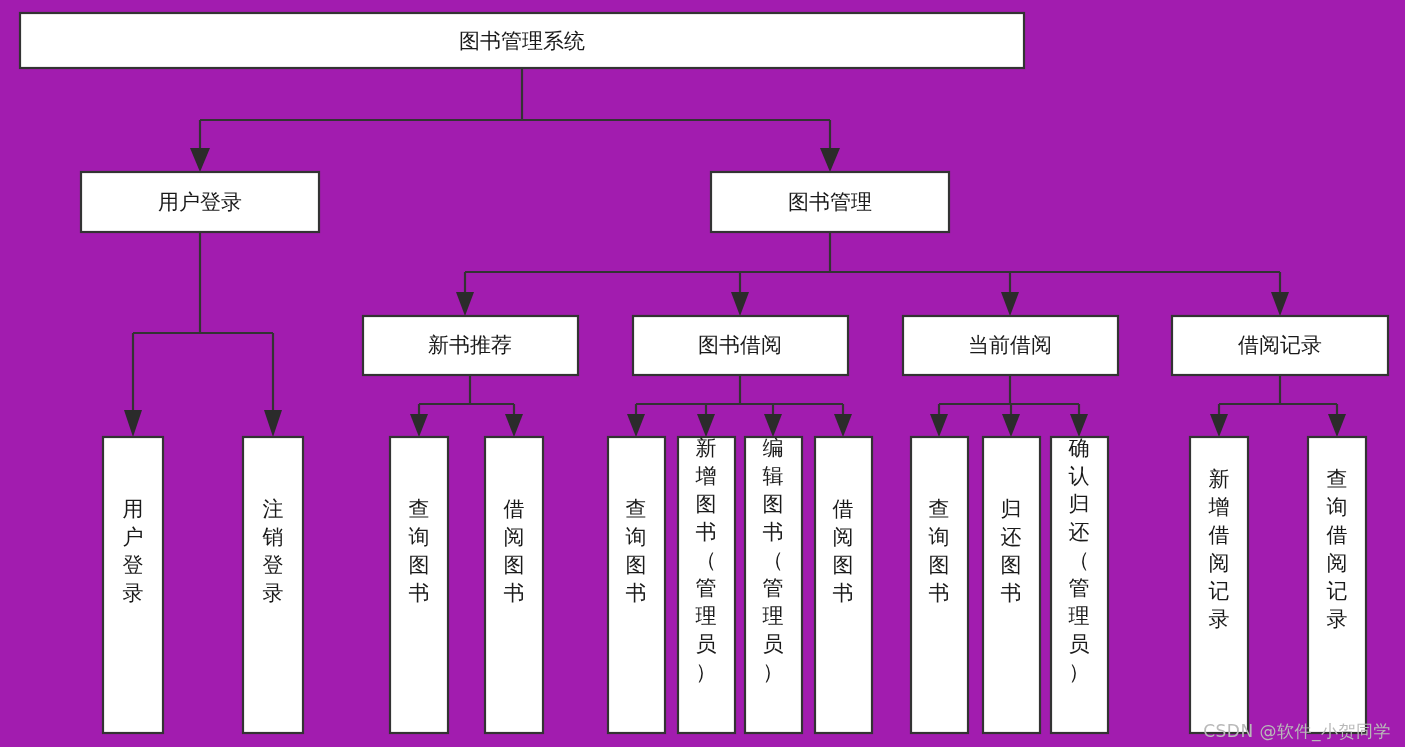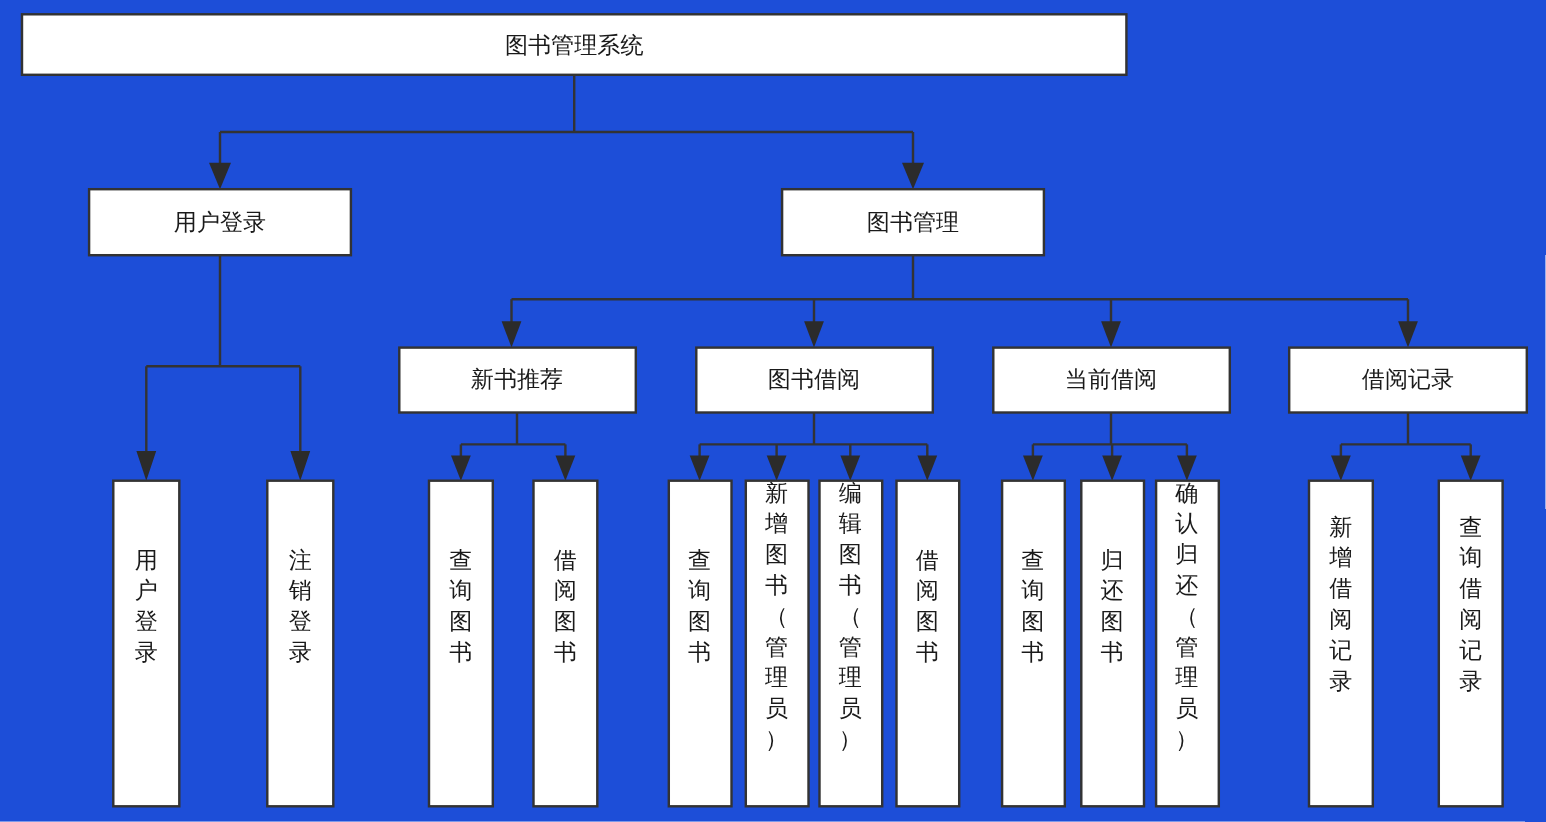--- a/index.html
+++ b/index.html
@@ -11,21 +11,21 @@
   body {
     width: 1405px;
     height: 747px;
     overflow: hidden;
     font-family: "DejaVu Sans", "Liberation Sans", sans-serif;
   }
   #diagram-root {
     position: relative;
     width: 1405px;
     height: 747px;
-    background: #1d4ed8;
+    background: #a21caf;
   }
   svg#flowchart {
     position: absolute;
     left: 0;
     top: 0;
     width: 1405px;
     height: 747px;
     display: block;
   }
   .node-rect {
@@ -231,14 +231,15 @@
       <rect class="node-rect" x="1190" y="437" width="58" height="296"></rect>
       <text class="leaf-label" x="1219" y="486"><tspan x="1219" y="486">新</tspan><tspan x="1219" y="514">增</tspan><tspan x="1219" y="542">借</tspan><tspan x="1219" y="570">阅</tspan><tspan x="1219" y="598">记</tspan><tspan x="1219" y="626">录</tspan></text>
     </g>
     <g>
       <rect class="node-rect" x="1308" y="437" width="58" height="296"></rect>
       <text class="leaf-label" x="1337" y="486"><tspan x="1337" y="486">查</tspan><tspan x="1337" y="514">询</tspan><tspan x="1337" y="542">借</tspan><tspan x="1337" y="570">阅</tspan><tspan x="1337" y="598">记</tspan><tspan x="1337" y="626">录</tspan></text>
     </g>
 
   </svg>
 
+  <div class="watermark-text">CSDN @软件_小贺同学</div>
 
 </div>
 
 </body></html>

